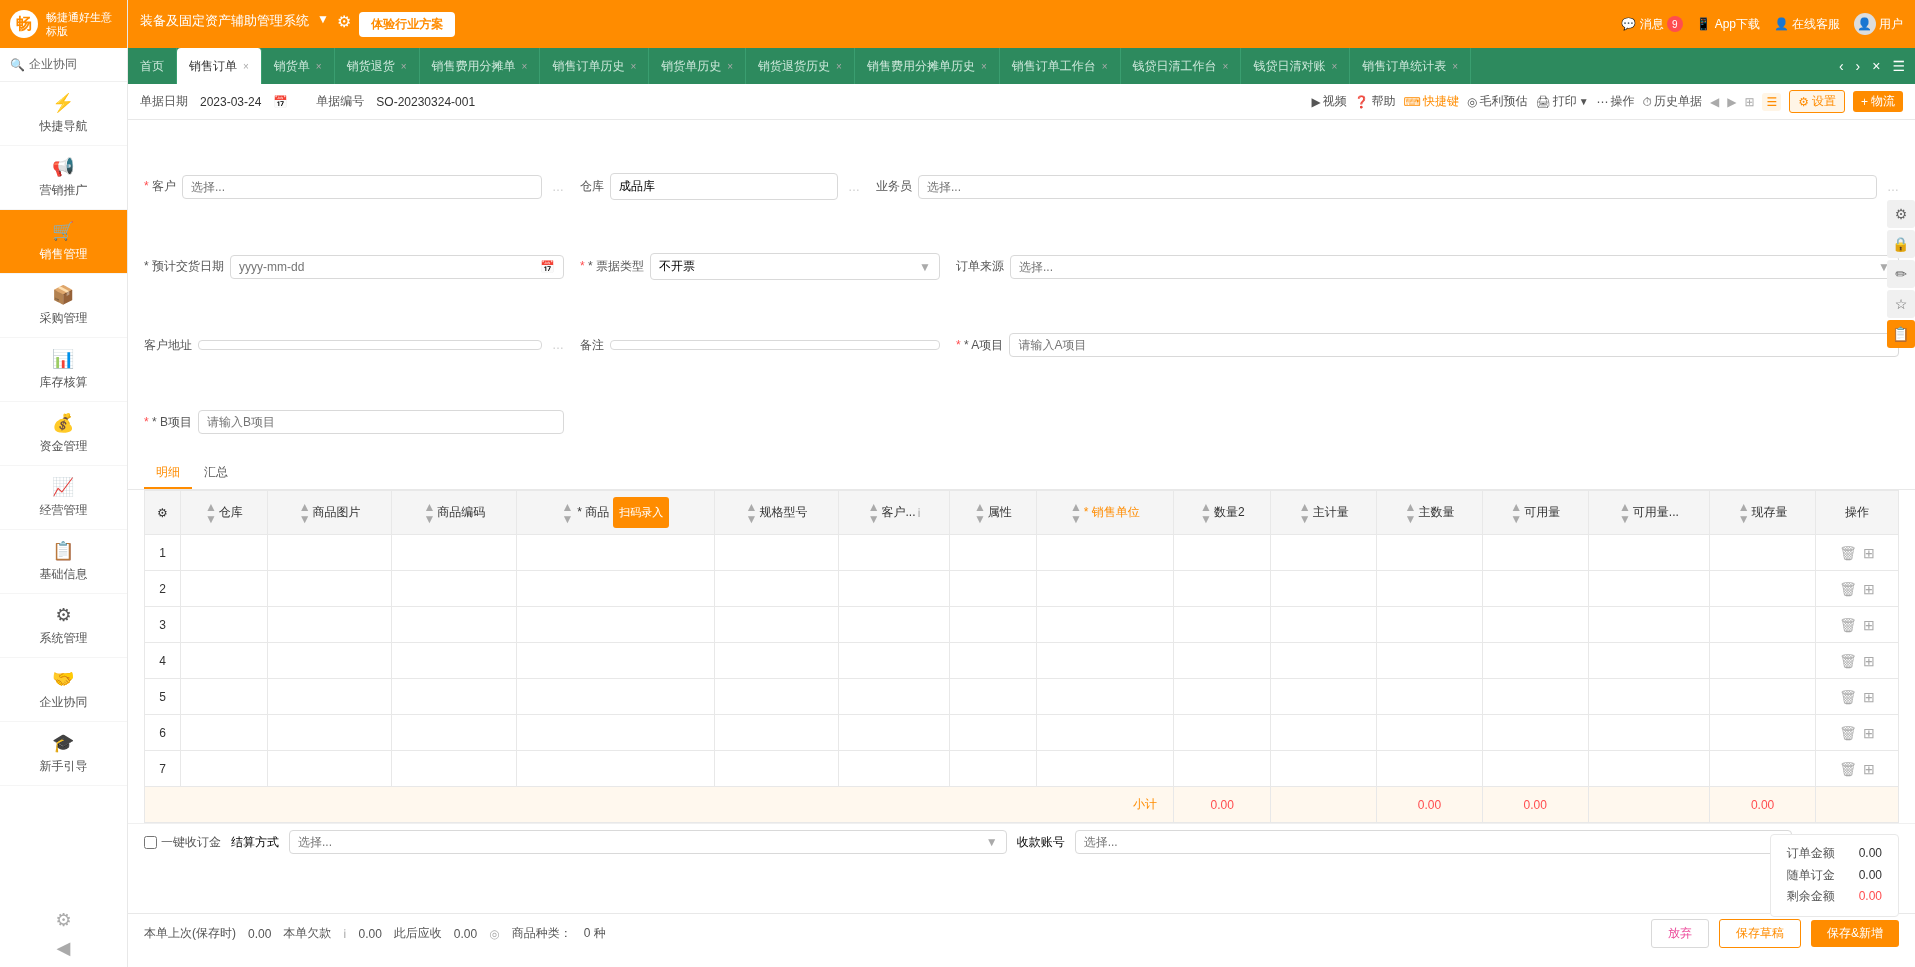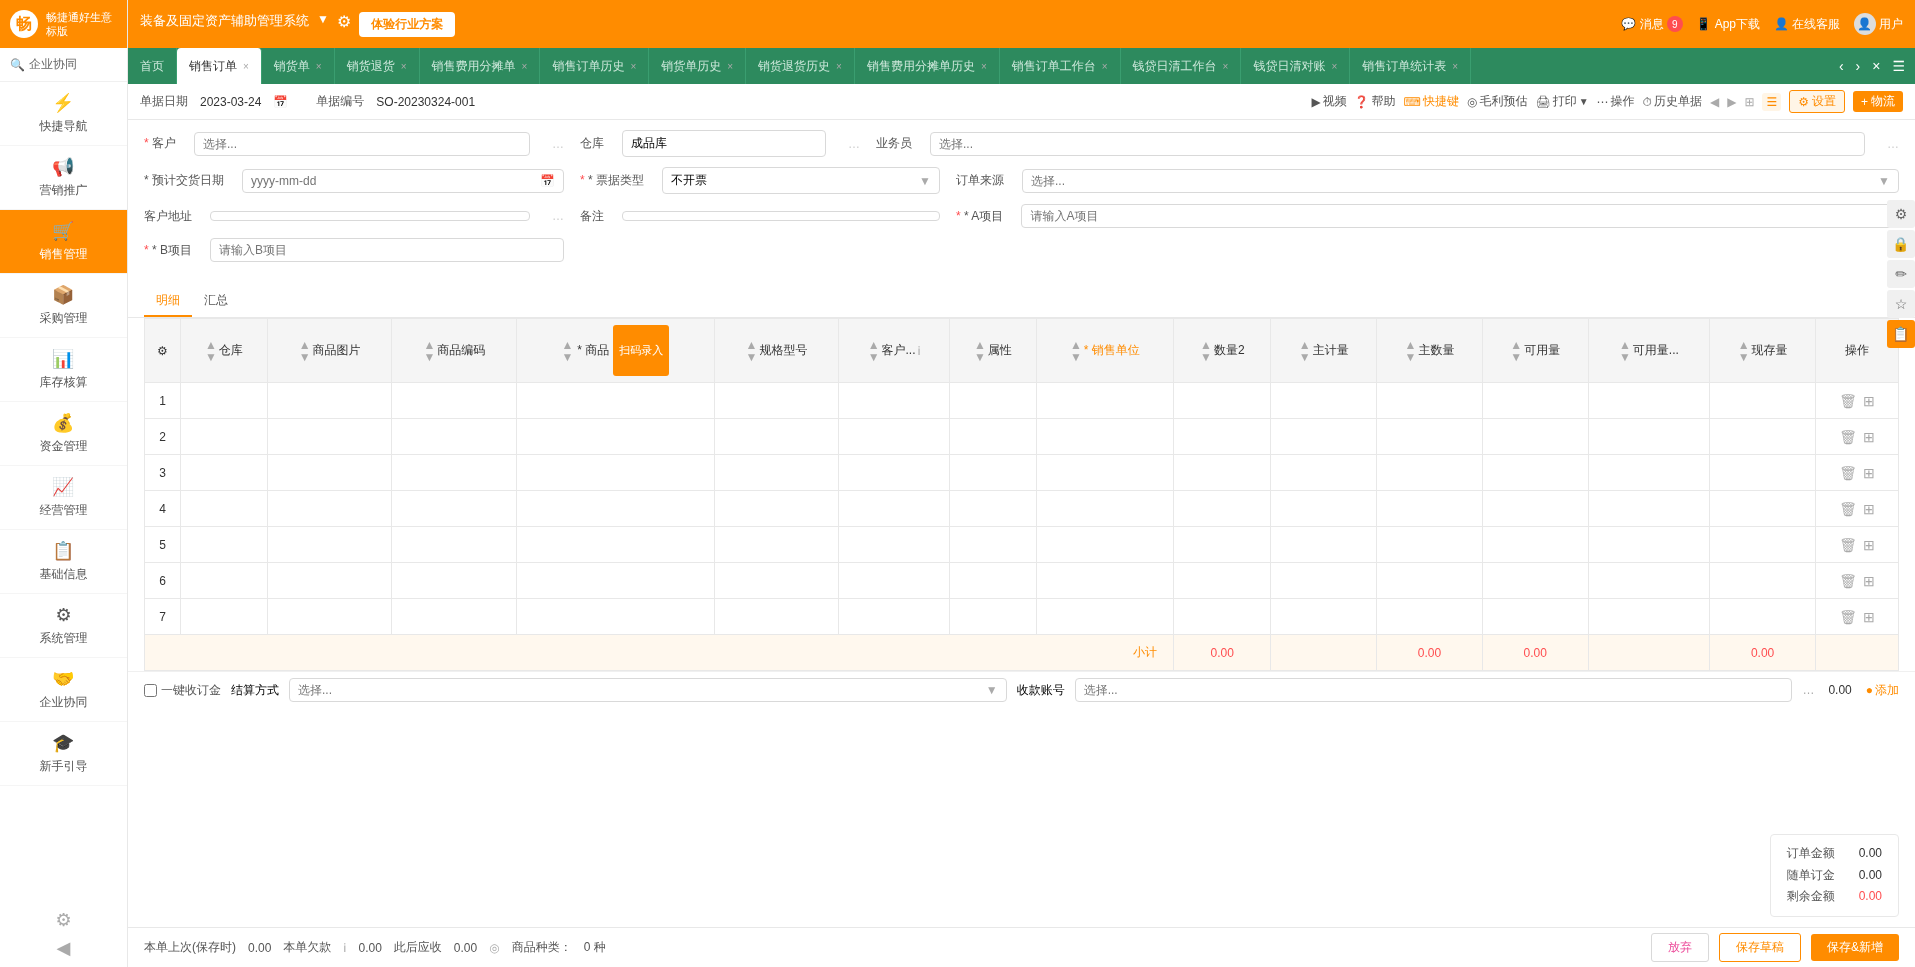--- a/index.html
+++ b/index.html
@@ -61,55 +61,55 @@
     .toolbar-label { color: #555; }
     .toolbar-value { color: #333; font-weight: 500; }
     .toolbar-icon-btn { display: flex; align-items: center; gap: 2px; cursor: pointer; color: #555; font-size: 12px; }
     .toolbar-icon-btn.orange { color: #ff8c00; }
     .set-btn { background: #fff5e6; color: #ff8c00; border: 1px solid #ff8c00; border-radius: 3px; padding: 2px 8px; cursor: pointer; display: flex; align-items: center; gap: 3px; }
     .add-btn { background: #ff8c00; color: #fff; border: none; border-radius: 3px; padding: 2px 8px; cursor: pointer; display: flex; align-items: center; gap: 3px; }
 
     
     .form-area { padding: 10px 16px; background: #fff; }
     .form-row { display: flex; align-items: center; gap: 16px; margin-bottom: 10px; }
-    .form-field { display: flex; align-items: center; gap: 18px; flex: 1; }
+    .form-field { display: flex; align-items: center; gap: 6px; flex: 1; margin-top: 43px; }
     .form-label { color: #555; white-space: nowrap; }
     .form-label.required::before { content: "* "; color: #ff4d4f; }
     .form-input-with-icon { display: flex; align-items: center; border: 1px solid #d9d9d9; border-radius: 4px; padding: 4px 8px; flex: 1; background: #fff; }
     .form-input-with-icon input { border: none; outline: none; flex: 1; font-size: 12px; color: #333; }
     .dots-btn { color: #ccc; cursor: pointer; margin-left: 4px; }
 
     
     .detail-tabs { display: flex; border-bottom: 1px solid #e8e8e8; padding: 0 16px; margin-top: 4px; }
     .detail-tab { padding: 6px 12px; cursor: pointer; color: #555; border-bottom: 2px solid transparent; }
     .detail-tab.active { color: #ff8c00; border-bottom: 2px solid #ff8c00; font-weight: 500; }
 
     
     .data-table { width: 100%; border-collapse: collapse; font-size: 12px; }
     .data-table th {
       background: #f5f5f5; border: 1px solid #e8e8e8; padding: 6px 8px; text-align: center;
       white-space: nowrap; color: #333; font-weight: 500; position: sticky; top: 0; z-index: 10;
     }
     .data-table td { border: 1px solid #e8e8e8; padding: 6px 8px; text-align: center; height: 36px; color: #333; }
-    .scan-btn { background: #ff8c00; color: #fff; border: none; border-radius: 3px; padding: 18px 6px; font-size: 11px; cursor: pointer; }
+    .scan-btn { background: #ff8c00; color: #fff; border: none; border-radius: 3px; padding: 8px 6px; font-size: 11px; cursor: pointer; }
     .row-num { color: #999; }
     .action-icons { display: flex; gap: 6px; justify-content: center; }
     .action-icon { cursor: pointer; color: #aaa; font-size: 14px; }
 
     
     .summary-row td { background: #fff8ee; font-weight: 500; color: #333; }
     .summary-row .sum-label { color: #ff8c00; }
     .summary-row .sum-val { color: #ff4d4f; }
 
     
     .table-scroll { overflow-x: auto; margin: 0 16px; }
 
     
     .bottom-bar {
-      position: fixed; left: 128px; bottom: 0; right: 0; height: 40px;
+      position: fixed; left: 128px; bottom: 14px; right: 0; height: 40px;
       background: #fff; border-top: 1px solid #e8e8e8; display: flex;
       align-items: center; padding: 0 16px; justify-content: space-between; z-index: 50;
     }
     .bottom-bar-left { display: flex; align-items: center; gap: 12px; font-size: 12px; color: #555; }
     .bottom-bar-right { display: flex; align-items: center; gap: 10px; }
     .discard-btn { border: 1px solid #d9d9d9; background: #fff; color: #ec4899; border-radius: 3px; padding: 5px 16px; cursor: pointer; }
     .save-draft-btn { border: 1px solid #ff8c00; background: #fff; color: #ff8c00; border-radius: 3px; padding: 5px 16px; cursor: pointer; }
     .save-new-btn { background: #ff8c00; color: #fff; border: none; border-radius: 3px; padding: 5px 16px; cursor: pointer; }
 
     

